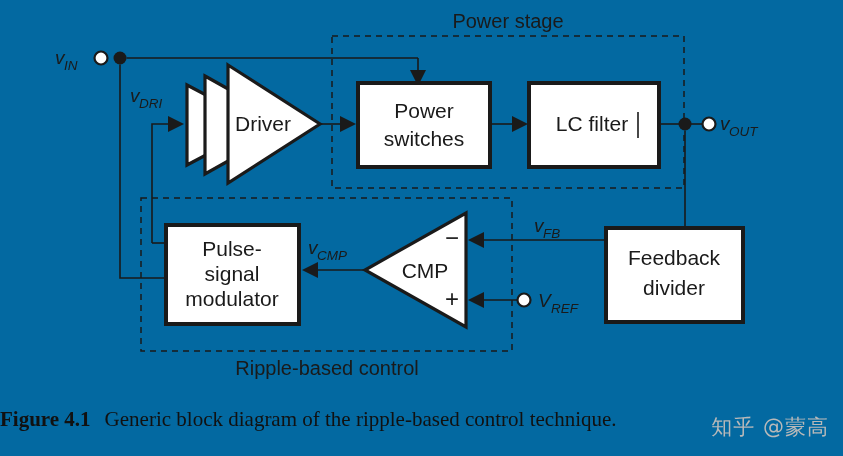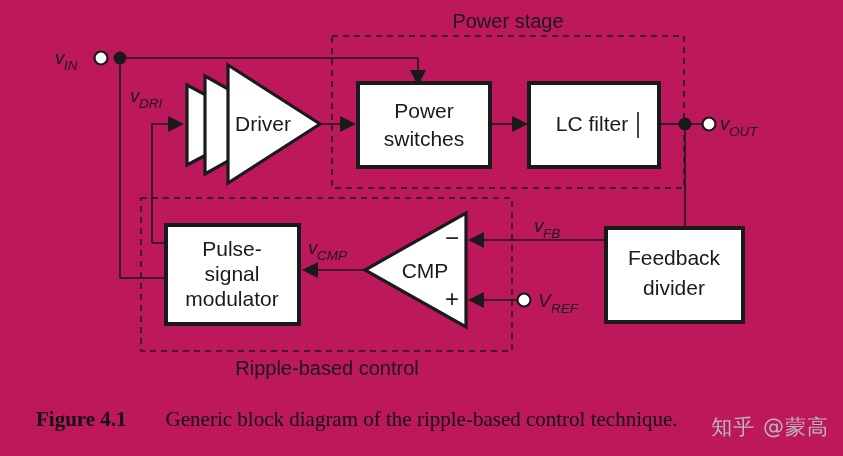--- a/index.html
+++ b/index.html
@@ -11,21 +11,21 @@
     width: 843px;
     height: 456px;
     font-family: "Liberation Sans", sans-serif;
     overflow: hidden;
     position: relative;
   }
   #figure-root {
     position: relative;
     width: 843px;
     height: 456px;
-    background: #be185d;
+    background: #0369a1;
   }
   svg.diagram {
     position: absolute;
     top: 0;
     left: 0;
     width: 843px;
     height: 456px;
     display: block;
   }
   .blk-fill { fill: #ffffff; stroke: #1a1a1a; stroke-width: 4; }
@@ -66,35 +66,34 @@
     dominant-baseline: middle;
   }
   .caption-wrap {
     position: absolute;
     left: 0;
     top: 398px;
     width: 706px;
     height: 42px;
     display: flex;
     align-items: center;
-    padding-left: 36px;
     box-sizing: border-box;
   }
   .cap-num {
     font-family: "Liberation Serif", serif;
     font-weight: bold;
     font-size: 21px;
     color: #111111;
     white-space: nowrap;
   }
   .cap-text {
     font-family: "Liberation Serif", serif;
     font-size: 21px;
     color: #111111;
-    margin-left: 39px;
+    margin-left: 14px;
     white-space: nowrap;
   }
   .watermark {
     position: absolute;
     right: 14px;
     top: 406px;
     height: 42px;
     display: flex;
     align-items: center;
     font-family: "DejaVu Sans", sans-serif;

